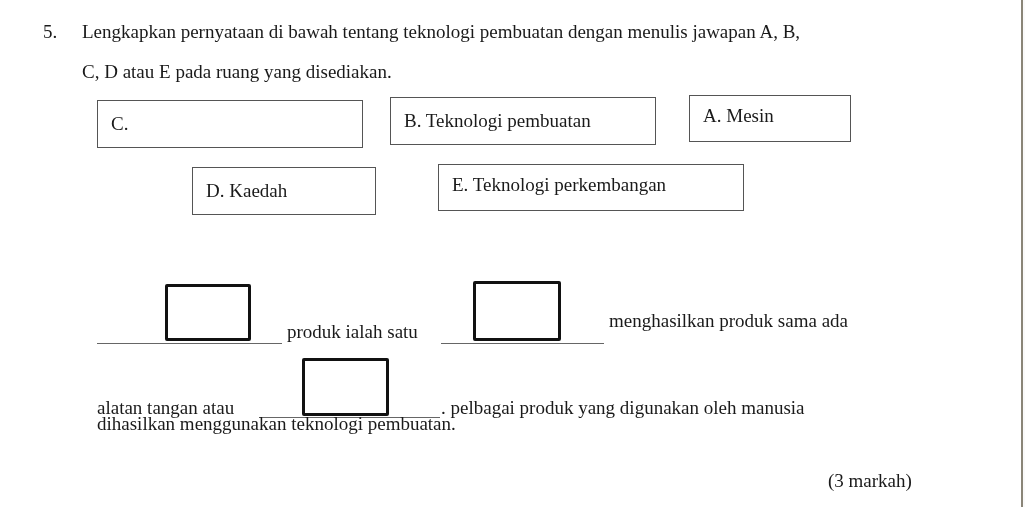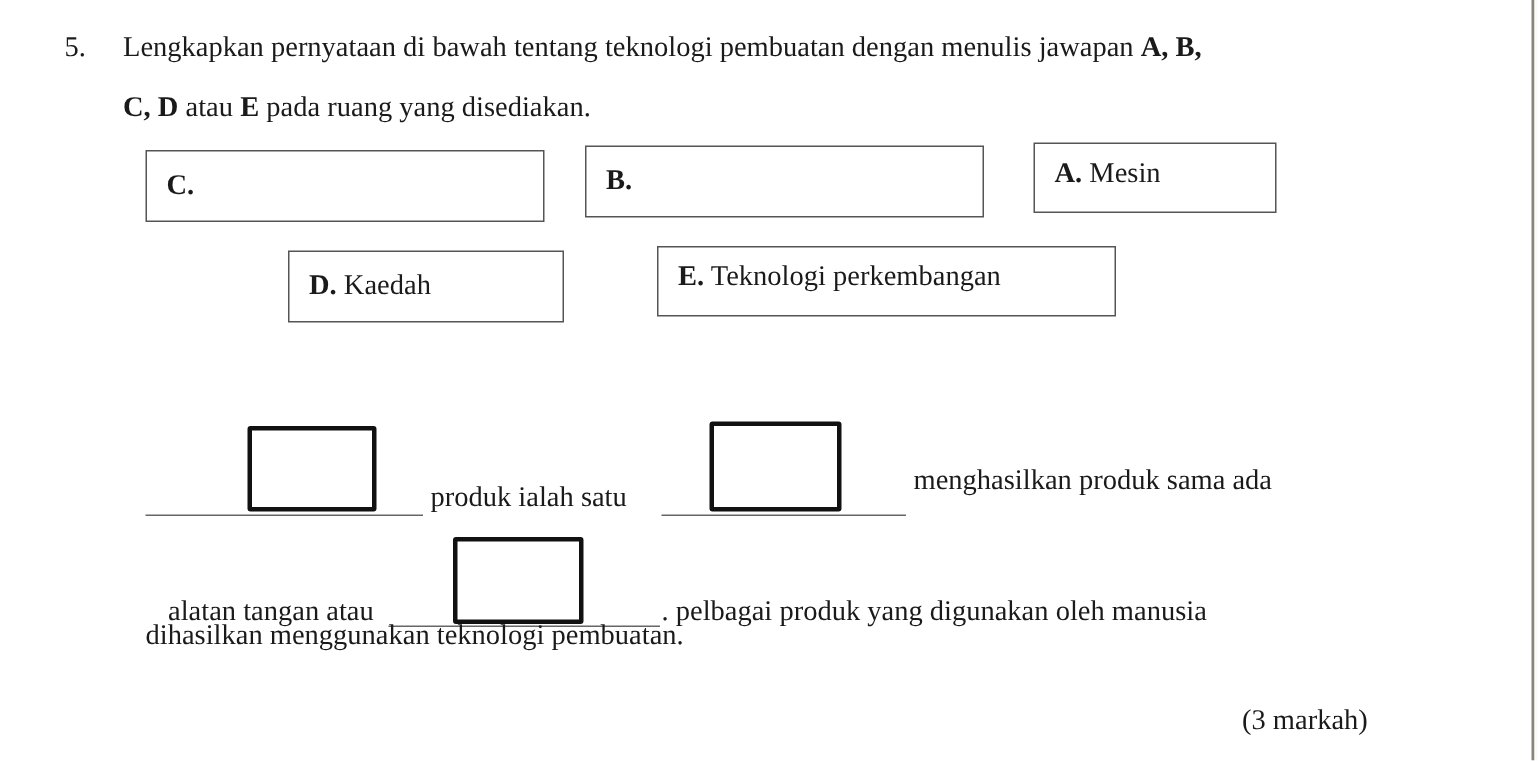--- a/index.html
+++ b/index.html
@@ -4,21 +4,21 @@
 <style>
   html, body { margin: 0; padding: 0; }
   body {
     width: 1025px; height: 507px; position: relative; overflow: hidden;
     background: #ffffff;
     font-family: "Liberation Serif", "DejaVu Serif", serif;
     color: #1a1a1a;
   }
   .abs { position: absolute; white-space: nowrap; }
   .txt { font-size: 19px; line-height: 22px; }
-  b { font-weight: bold; }
+  b { font-weight: normal; }
   .opt {
     position: absolute; box-sizing: border-box;
     border: 1px solid #555; background: #fff;
     font-size: 19px; line-height: 22px;
     padding-left: 13px;
     display: flex; align-items: center;
   }
   .opt.top { align-items: flex-start; padding-top: 9px; }
   .blank-line { position: absolute; height: 0; border-top: 1px solid #666; }
   .ans-box {
@@ -36,20 +36,21 @@
 
 <div class="abs txt" style="left:43px; top:21px;">5.</div>
 <div class="abs txt" style="left:82px; top:21px;"><span>Lengkapkan pernyataan di bawah tentang teknologi pembuatan dengan menulis jawapan </span><b>A, B,</b></div>
 <div class="abs txt" style="left:82px; top:61px;"><b>C, D</b><span> atau </span><b>E</b><span> pada ruang yang disediakan.</span></div>
 
 <div class="opt" style="left:97px; top:100px; width:266px; height:48px;">
   <b>C.</b>
 </div>
 <div class="opt" style="left:390px; top:97px; width:266px; height:48px;">
   <b>B.</b>
+    <span style="white-space:pre"> Teknologi pembuatan</span>
 </div>
 <div class="opt top" style="left:689px; top:95px; width:162px; height:47px;">
   <b>A.</b>
     <span style="white-space:pre"> Mesin</span>
 </div>
 <div class="opt" style="left:192px; top:167px; width:184px; height:48px;">
   <b>D.</b>
     <span style="white-space:pre"> Kaedah</span>
 </div>
 <div class="opt top" style="left:438px; top:164px; width:306px; height:47px;">
@@ -57,21 +58,21 @@
     <span style="white-space:pre"> Teknologi perkembangan</span>
 </div>
 
 <div class="blank-line" style="left:97px; top:343px; width:185px;"></div>
 <div class="ans-box" style="left:165px; top:284px; width:86px; height:57px;"></div>
 <div class="abs txt" style="left:287px; top:321px;">produk ialah satu</div>
 <div class="blank-line" style="left:441px; top:343px; width:163px;"></div>
 <div class="ans-box" style="left:473px; top:281px; width:88px; height:60px;"></div>
 <div class="abs txt" style="left:609px; top:310px;">menghasilkan produk sama ada</div>
 
-<div class="abs txt" style="left:112px; top:397px;">alatan tangan atau</div>
+<div class="abs txt" style="left:97px; top:397px;">alatan tangan atau</div>
 <div class="blank-line" style="left:259px; top:417px; width:181px;"></div>
 <div class="ans-box" style="left:302px; top:358px; width:87px; height:58px;"></div>
 <div class="abs txt" style="left:441px; top:397px;">. pelbagai produk yang digunakan oleh manusia</div>
 
 <div class="abs txt" style="left:97px; top:413px;">dihasilkan menggunakan teknologi pembuatan.</div>
 
 <div class="abs txt" style="left:828px; top:470px;">(3 markah)</div>
 
 <div class="edge"></div>
 <div class="edge-r"></div>

